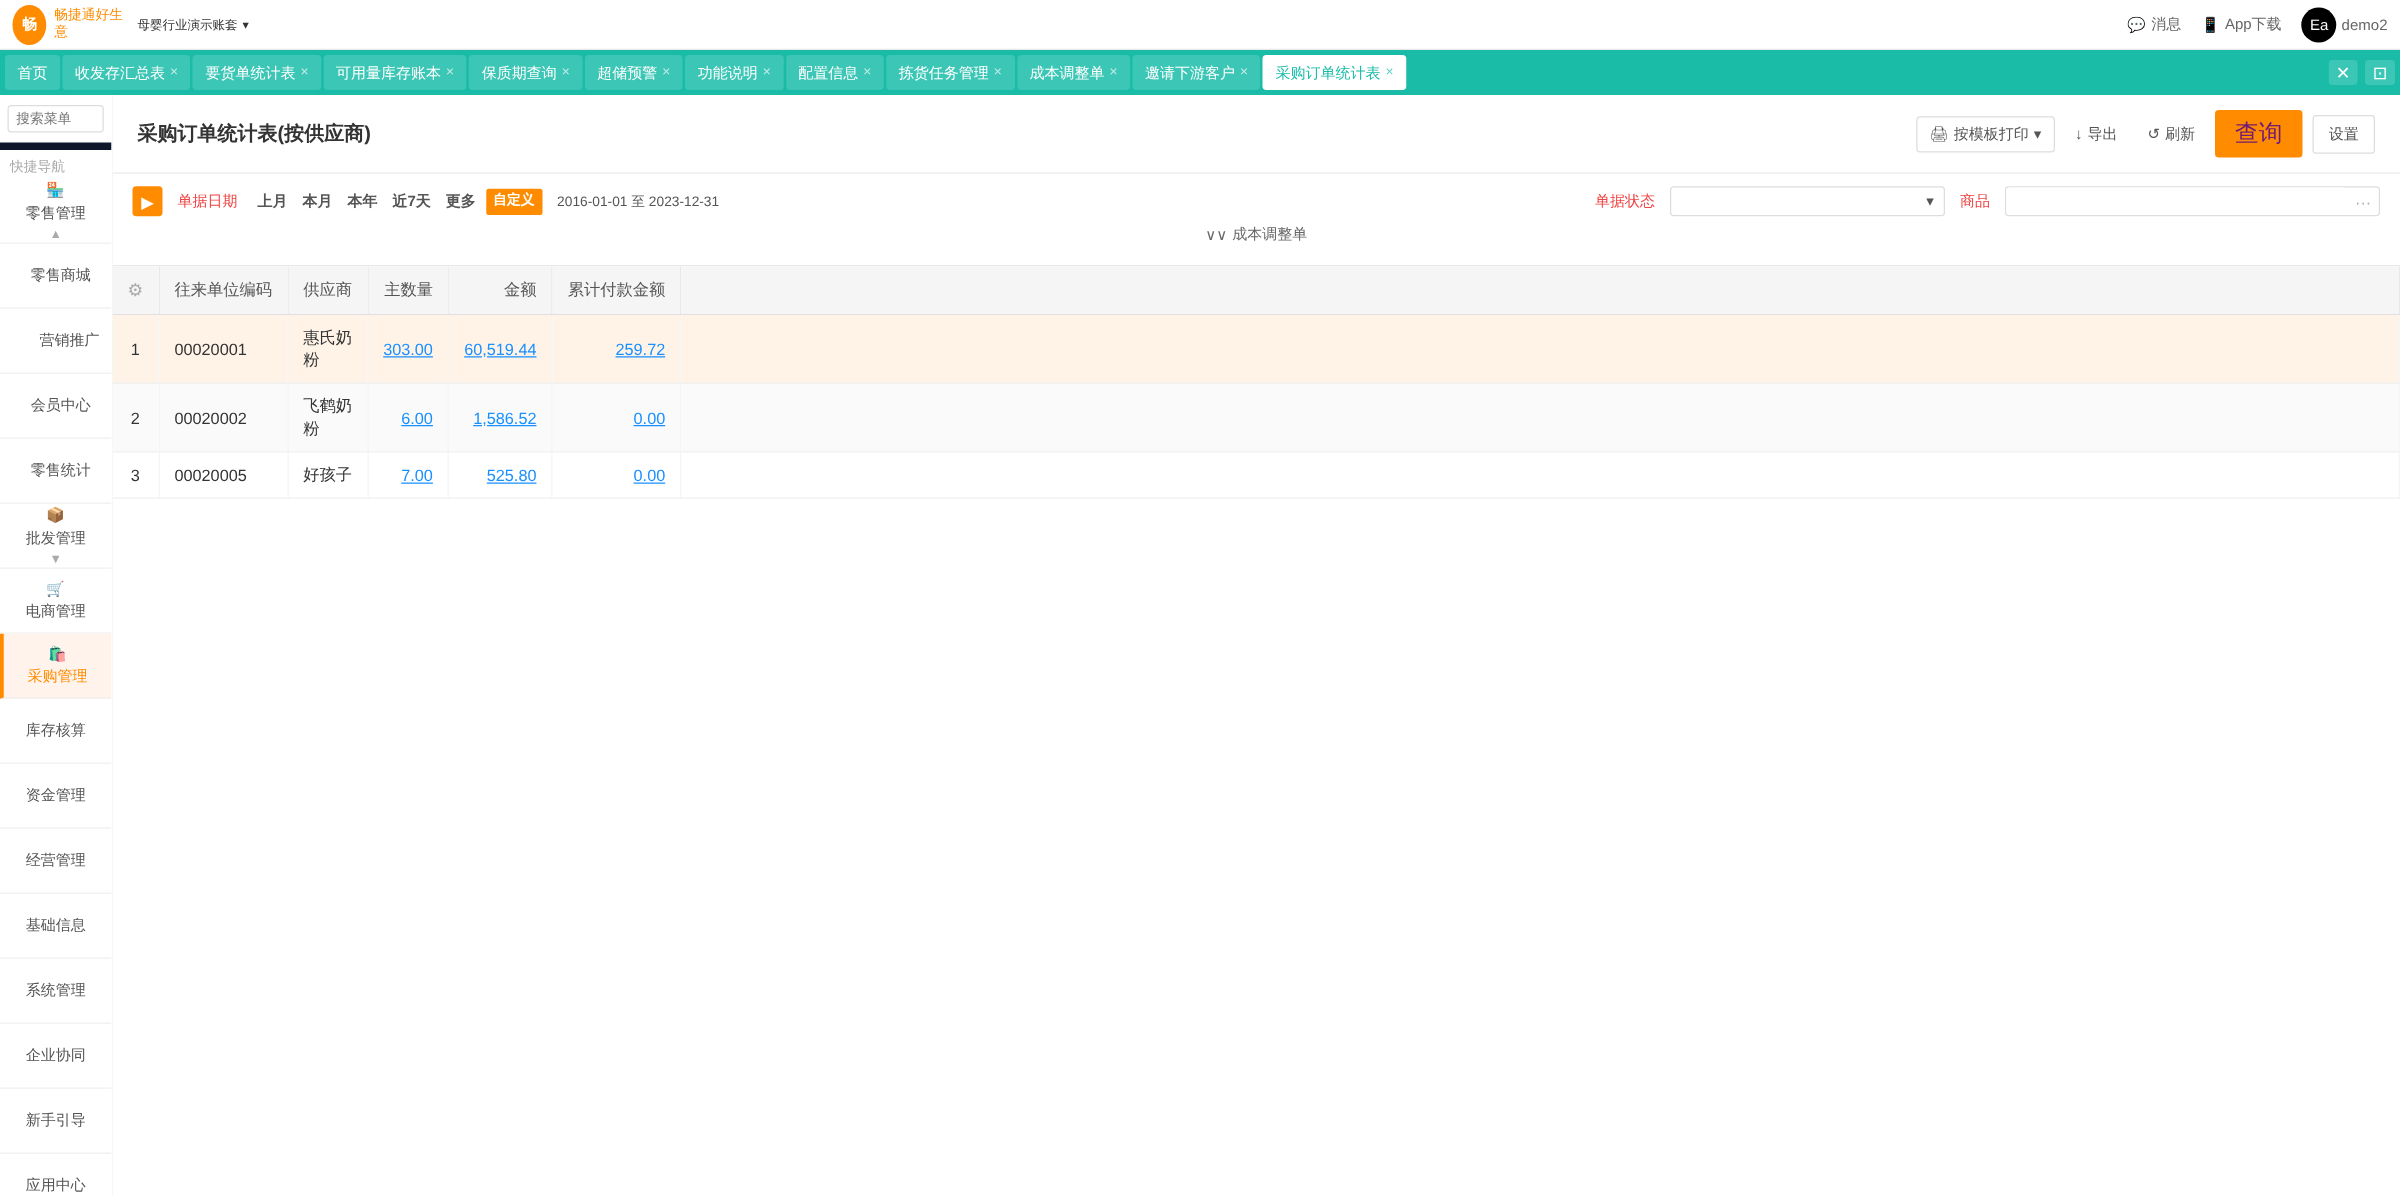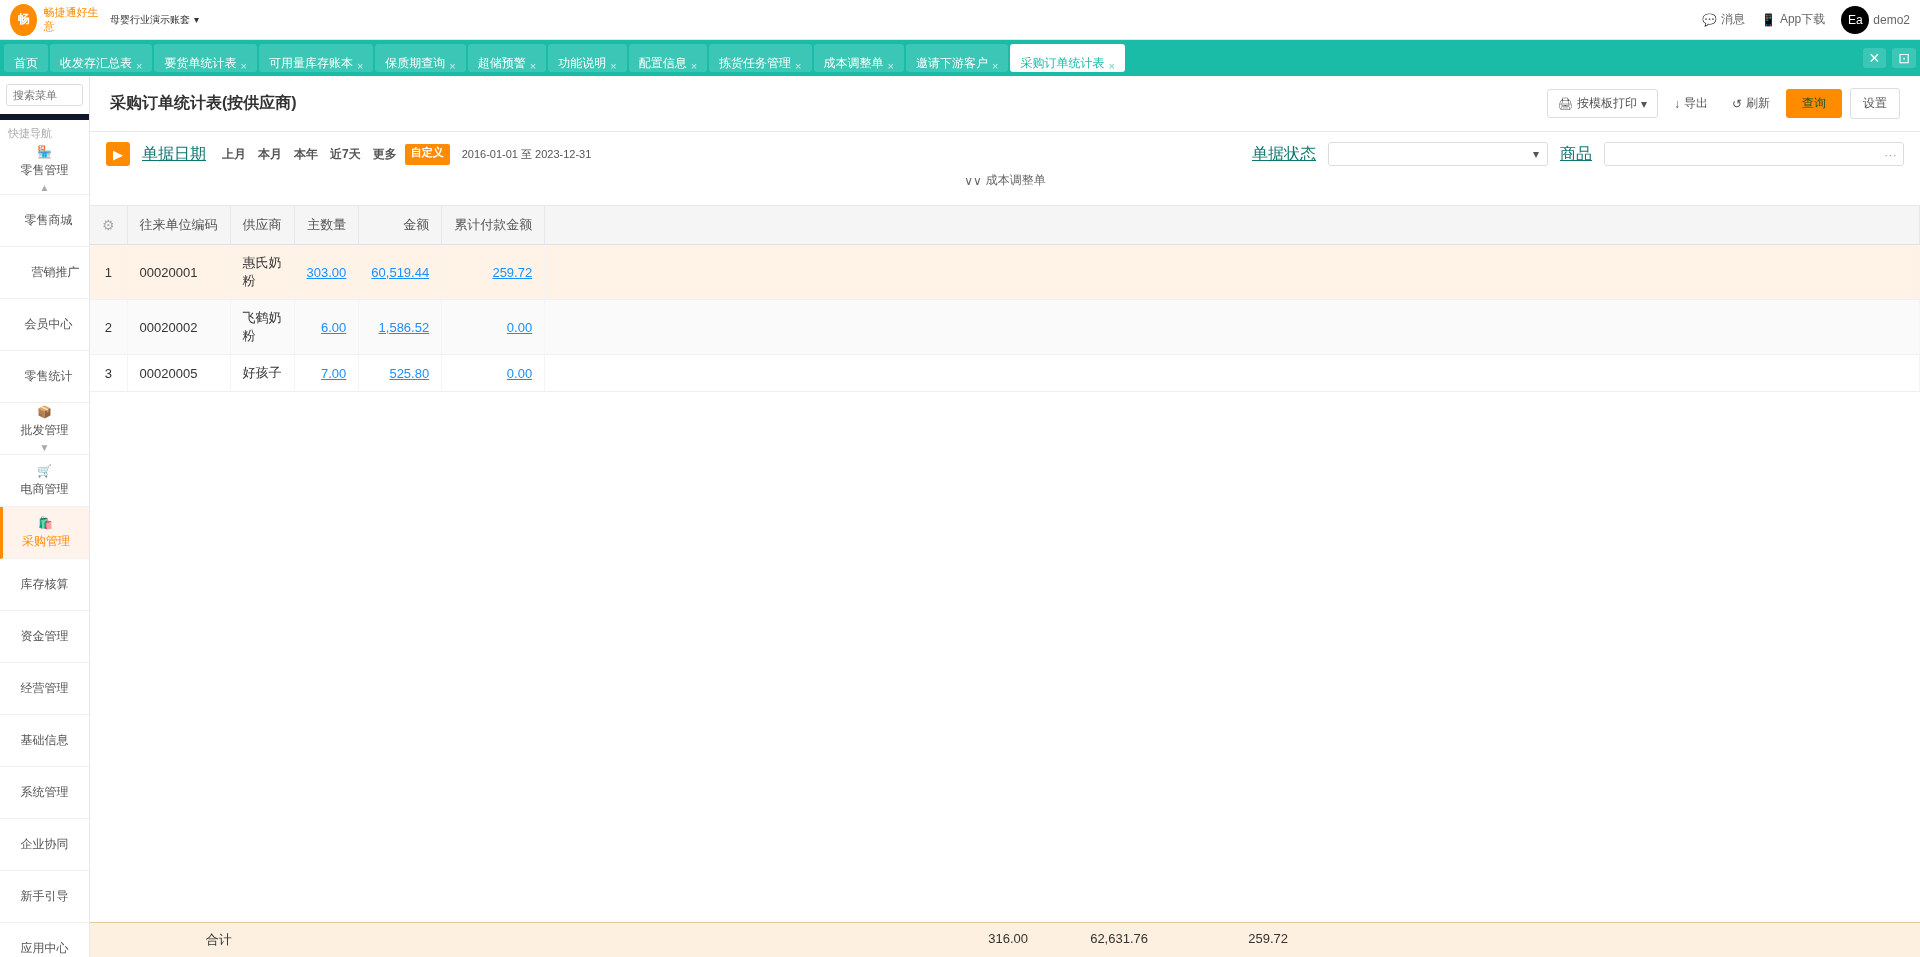--- a/index.html
+++ b/index.html
@@ -18,21 +18,21 @@
     .top-right { display: flex; align-items: center; gap: 16px; margin-left: auto; }
     .top-icon-btn { display: flex; align-items: center; gap: 4px; color: #666; font-size: 12px; cursor: pointer; }
     .avatar { width: 28px; height: 28px; border-radius: 50%; background: #000000; display: flex; align-items: center; justify-content: center; color: #fff; font-size: 12px; }
 
     
     .nav-tabs {
       display: flex; align-items: center; background: #1abca8; height: 36px; padding: 0 4px;
       overflow: hidden; flex-shrink: 0; gap: 2px;
     }
     .nav-tab {
-      display: flex; align-items: flex-end; gap: 4px; padding: 0 10px; height: 28px;
+      display: flex; align-items: center; gap: 4px; padding: 0 10px; height: 28px;
       background: rgba(255,255,255,0.15); color: #fff; border-radius: 3px; cursor: pointer;
       font-size: 12px; white-space: nowrap; flex-shrink: 0;
     }
     .nav-tab.active { background: #fff; color: #1abca8; }
     .nav-tab .close-btn { color: inherit; opacity: 0.7; font-size: 11px; }
     .nav-tab-home { font-size: 12px; }
     .nav-right-icons { margin-left: auto; display: flex; gap: 6px; }
     .nav-icon-btn { color: #fff; background: rgba(255,255,255,0.15); border: none; cursor: pointer; padding: 2px 6px; border-radius: 3px; font-size: 14px; }
 
     
@@ -52,27 +52,27 @@
     .sidebar-nav-label { font-size: 11px; color: #aaa; padding: 6px 8px 2px; }
 
     
     .content-area { flex: 1; display: flex; flex-direction: column; overflow: hidden; background: #f5f7fa; }
     .page-header { background: #fff; padding: 12px 20px; border-bottom: 1px solid #e8e8e8; display: flex; align-items: center; justify-content: space-between; flex-shrink: 0; }
     .page-title { font-size: 16px; font-weight: 600; color: #333; }
     .header-actions { display: flex; align-items: center; gap: 8px; }
     .btn-print { display: flex; align-items: center; gap: 4px; border: 1px solid #ddd; background: #fff; padding: 5px 10px; border-radius: 3px; cursor: pointer; font-size: 12px; color: #555; }
     .btn-export { display: flex; align-items: center; gap: 4px; border: none; background: none; padding: 5px 8px; cursor: pointer; font-size: 12px; color: #555; }
     .btn-refresh { display: flex; align-items: center; gap: 4px; border: none; background: none; padding: 5px 8px; cursor: pointer; font-size: 12px; color: #555; }
-    .btn-query { background: #ff8c00; color: #14532d; border: none; padding: 6px 16px; border-radius: 3px; cursor: pointer; font-size: 12px; }
+    .btn-query { background: #ff8c00; color: #701a75; border: none; padding: 6px 16px; border-radius: 3px; cursor: pointer; font-size: 19px; }
     .btn-settings { border: 1px solid #ddd; background: #fff; color: #555; padding: 6px 12px; border-radius: 3px; cursor: pointer; font-size: 12px; }
 
     
     .filter-area { background: #fff; padding: 10px 16px; border-bottom: 1px solid #e8e8e8; flex-shrink: 0; }
     .filter-row { display: flex; align-items: center; gap: 12px; flex-wrap: wrap; }
-    .filter-label { font-size: 16px; color: #0f766e; white-space: nowrap; text-decoration: underline; }
+    .filter-label { font-size: 12px; color: #ef4444; white-space: nowrap; }
     .date-shortcuts { display: flex; gap: 4px; font-weight: bold; }
     .date-shortcut { font-size: 12px; color: #555; cursor: pointer; padding: 2px 4px; }
     .date-tag { background: #ff8c00; color: #fff; font-size: 11px; padding: 1px 6px; border-radius: 2px; cursor: pointer; }
     .filter-select { border: 1px solid #ddd; padding: 4px 8px; border-radius: 3px; font-size: 12px; color: #555; background: #fff; cursor: pointer; min-width: 200px; display: flex; align-items: center; justify-content: space-between; }
     .filter-input { border: 1px solid #ddd; padding: 4px 8px; border-radius: 3px; font-size: 12px; color: #555; flex: 1; min-width: 150px; }
     .expand-row { display: flex; justify-content: center; padding: 6px; }
     .expand-btn { display: flex; align-items: center; gap: 4px; font-size: 12px; color: #666; cursor: pointer; background: none; border: none; }
 
     
     .table-wrapper { flex: 1; overflow: auto; padding: 0; background: #fff; margin: 0; }
@@ -357,26 +357,15 @@
       <td>好孩子</td>
       <td class="link">7.00</td>
       <td class="link">525.80</td>
       <td class="link">0.00</td>
       <td></td>
     </tr>
           </tbody>
       </table>
     </div>
 
-    <div class="table-footer">
-      <div class="footer-label">
-        <span style="width:40px;display:inline-block;"></span>
-        <span>合计</span>
-      </div>
-      <div style="flex:1;"></div>
-      <div class="footer-qty">316.00</div>
-      <div class="footer-amount">62,631.76</div>
-      <div class="footer-paid">259.72</div>
-      <div style="flex:1;"></div>
-    </div>
 
   </div>
 </div>
 
 </body></html>

